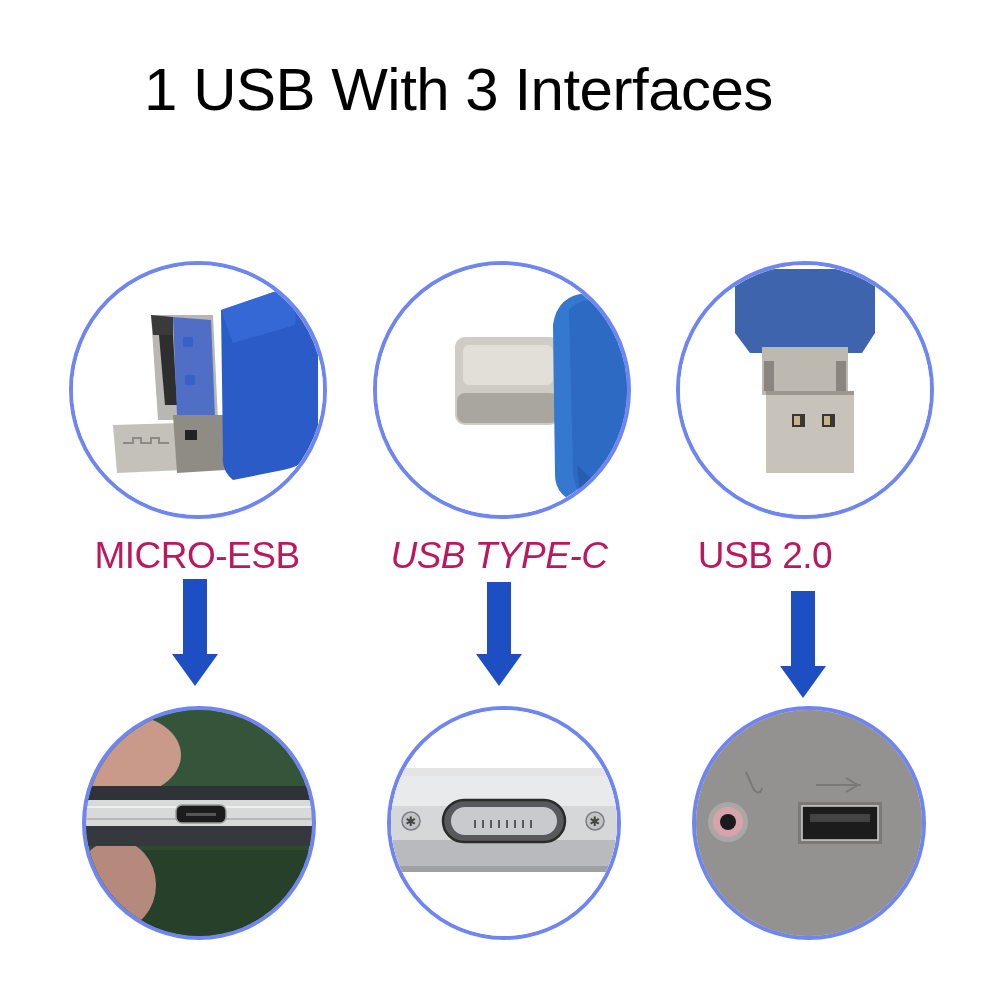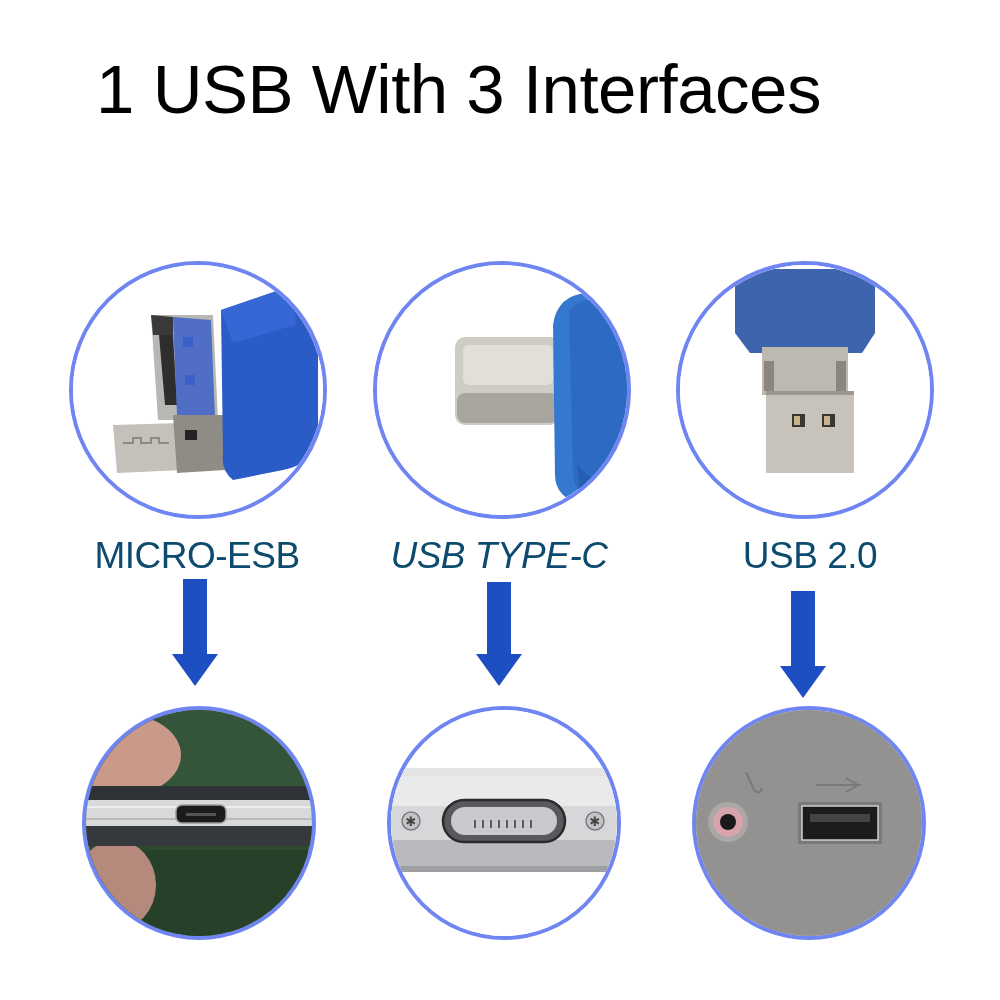--- a/index.html
+++ b/index.html
@@ -1,21 +1,21 @@
 <!DOCTYPE html>
 <html><head>
   <meta charset="utf-8">
   <style>
     html, body { margin: 0; padding: 0; background: #ffffff; }
     body { width: 1000px; height: 1000px; position: relative; overflow: hidden; font-family: "Liberation Sans", sans-serif; }
-    .title { position: absolute; left: 0; top: 50px; width: 917px; text-align: center; font-size: 69px; line-height: 80px; color: #000; letter-spacing: -0.5px; }
+    .title { position: absolute; left: 0; top: 50px; width: 917px; text-align: center; font-size: 60px; line-height: 80px; color: #000; letter-spacing: -0.5px; }
     .circle { position: absolute; border-radius: 50%; border: 4px solid #6f86f2; box-sizing: border-box; overflow: hidden; background: #fff; }
     .circle.top { width: 258px; height: 258px; top: 261px; }
     .circle.bot { width: 234px; height: 234px; top: 706px; }
-    .label { position: absolute; top: 534px; width: 300px; text-align: center; font-size: 37px; line-height: 44px; color: #0c4a6e; letter-spacing: -0.5px; }
+    .label { position: absolute; top: 534px; width: 300px; text-align: center; font-size: 37px; line-height: 44px; color: #be185d; letter-spacing: -0.5px; }
     .arrow { position: absolute; }
     .arrow .shaft { position: absolute; background: var(--arrow); }
     .arrow .head { position: absolute; width: 0; height: 0; border-left: 23px solid transparent; border-right: 23px solid transparent; border-top: 32px solid var(--arrow); }
     svg { display: block; }
   </style>
 </head>
 <body>
 
 <div class="title">1 USB With 3 Interfaces</div>
 
@@ -68,21 +68,21 @@
     <rect x="86" y="126" width="88" height="4" fill="#9c978f"></rect>
     <rect x="112" y="149" width="13" height="13" fill="#3a3631"></rect>
     <rect x="114" y="151" width="6" height="9" fill="#c9b38a"></rect>
     <rect x="142" y="149" width="13" height="13" fill="#3a3631"></rect>
     <rect x="144" y="151" width="6" height="9" fill="#c9b38a"></rect>
   </svg>
 </div>
 
 <div class="label" style="left:47px;">MICRO-ESB</div>
 <div class="label" style="left:349px;font-style:italic;">USB TYPE-C</div>
-<div class="label" style="left:660px;">USB 2.0</div>
+<div class="label" style="left:615px;">USB 2.0</div>
 
 <div class="arrow" style="left:172px; top:579px; --arrow:#1e4fc2;">
   <div class="shaft" style="left:11px; top:0; width:24px; height:76px;"></div>
   <div class="head" style="left:0; top:75px;"></div>
 </div>
 <div class="arrow" style="left:476px; top:582px; --arrow:#1e4fc2;">
   <div class="shaft" style="left:11px; top:0; width:24px; height:73px;"></div>
   <div class="head" style="left:0; top:72px;"></div>
 </div>
 <div class="arrow" style="left:780px; top:591px; --arrow:#1e4fc2;">

